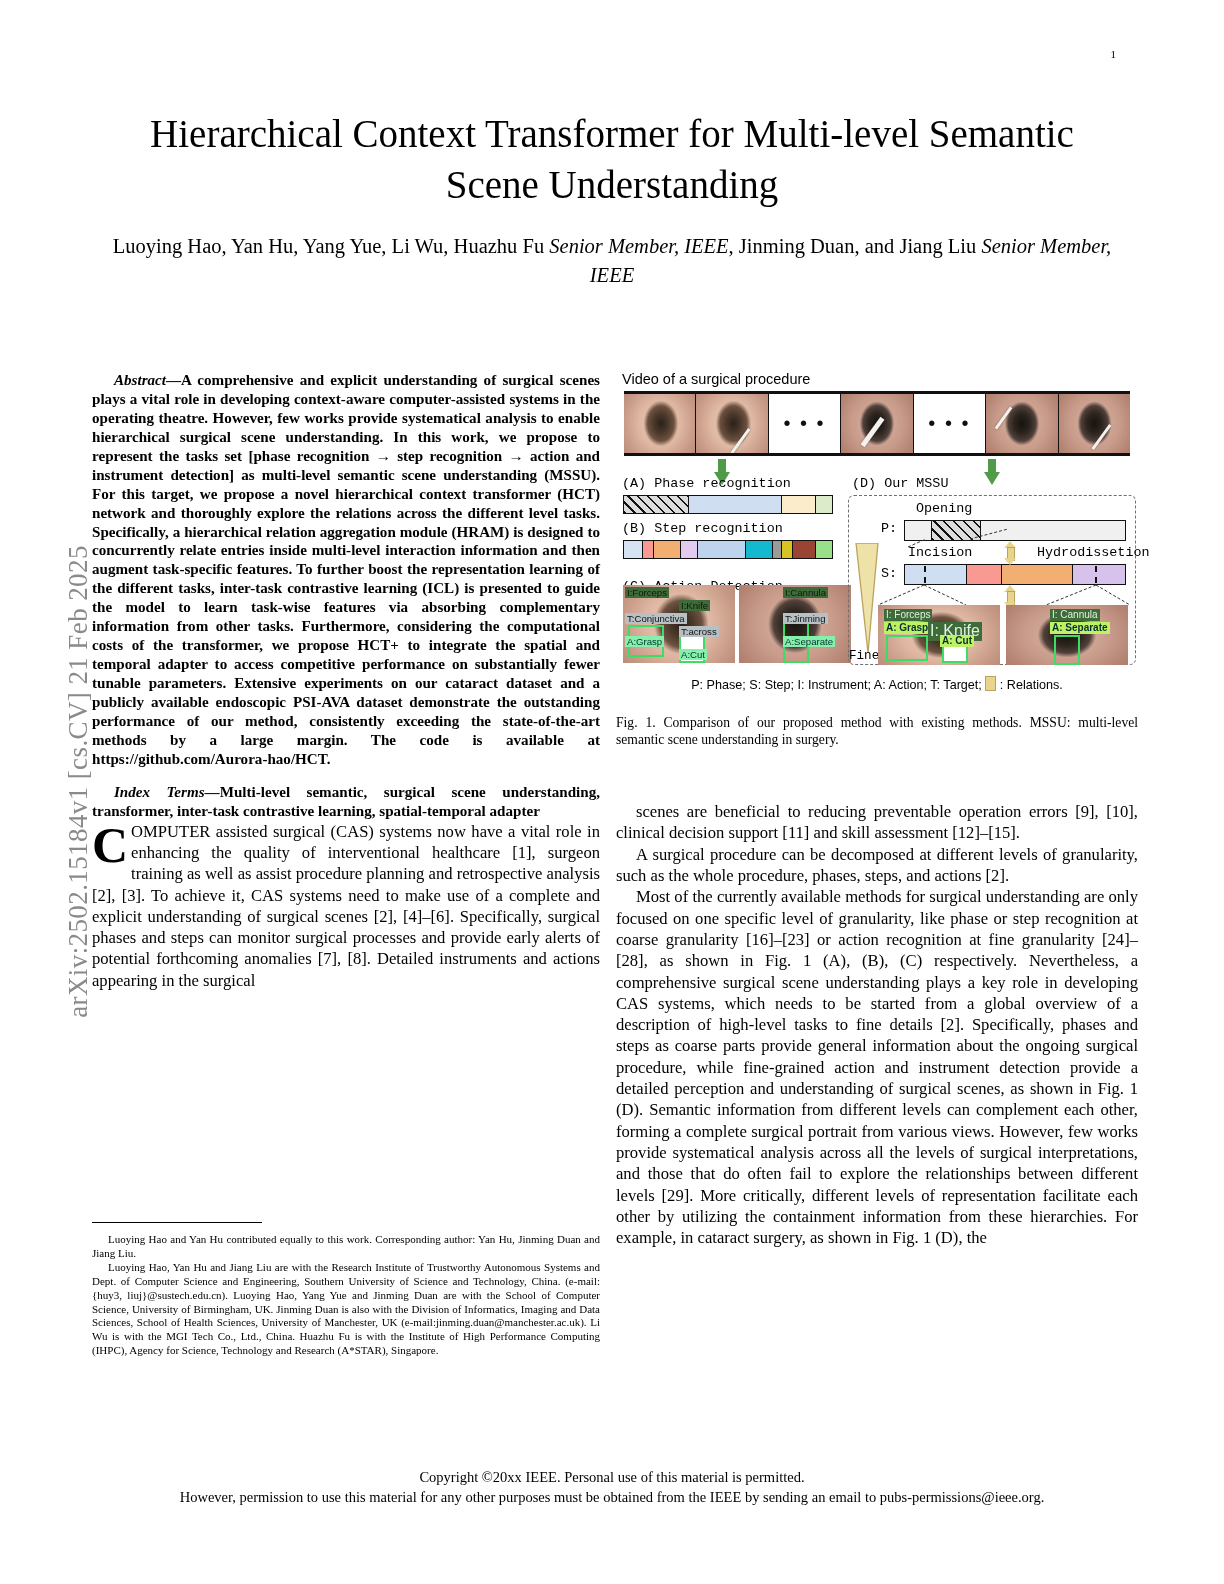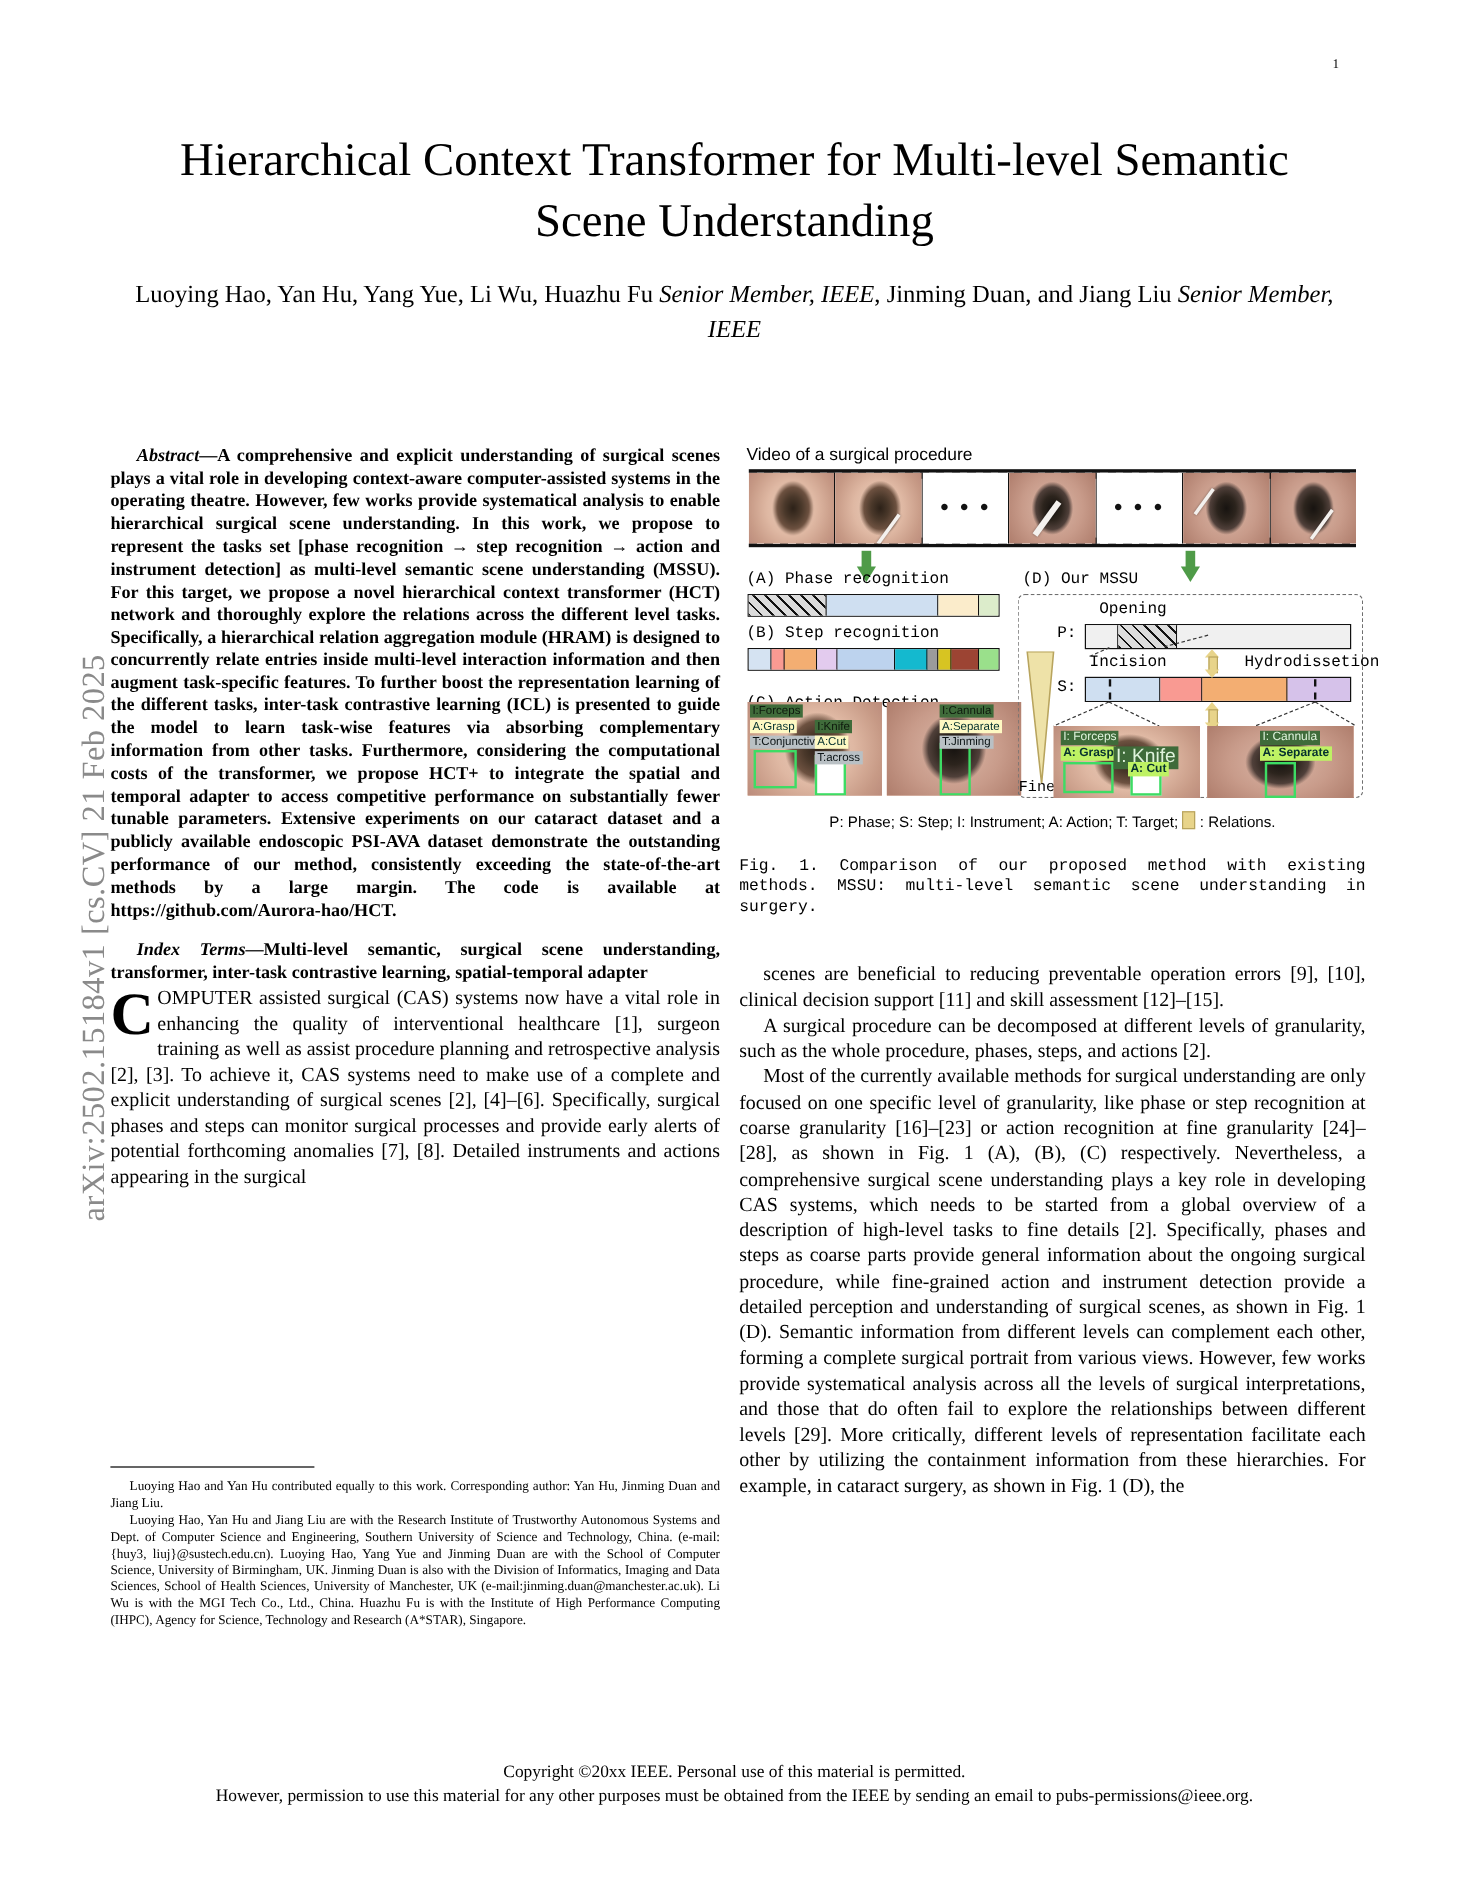--- a/index.html
+++ b/index.html
@@ -205,21 +205,21 @@
     position:absolute; overflow:hidden; background:#c89b86;
   }
   .photo .eye{ inset:0; }
   .tag{
     position:absolute;
     font-family:"Liberation Sans", sans-serif;
     font-size:9.6px; line-height:1.18;
     padding:0px 2px; white-space:nowrap;
   }
   .tag.i{ background:#3f6b3a; color:#0e1a0d; }
-  .tag.a{ background:#fef9c3; color:#05312f; }
+  .tag.a{ background:#86efac; color:#05312f;margin-top:36px; }
   .tag.t{ background:#b9c0c4; color:#0c1416; }
   .tag.i2{ background:#3f6b3a; color:#dff3dc; }
   .tag.a2{ background:#bef264; color:#05312f;font-weight:bold; }
   .box{ position:absolute; border:2px solid #3ddc64; box-sizing:border-box; }
 
   
   .mssu-panel{
     position:absolute;
     border:1.5px dashed #6f6f6f;
     border-radius:6px;
@@ -235,21 +235,21 @@
     border-left:6px solid transparent;border-right:6px solid transparent;border-top:7px solid #e8d48a;}
 
   .legend-line{
     position:absolute; left:0px; top:305px; width:522px;
     text-align:center;
     font-family:"Liberation Sans", sans-serif;
     font-size:12.6px;
   }
   .fig-caption{
     position:absolute; left:0; top:343px; width:522px;
-    font-family:Liberation Mono, monospace;
+    font-family:Liberation Serif, serif;
     font-size:13.6px; line-height:1.26; text-align:justify;
   }
   .right-body{
     position:absolute; left:0; top:430px; width:522px;
   }
 </style>
 </head>
 <body>
 
 <div class="page">

